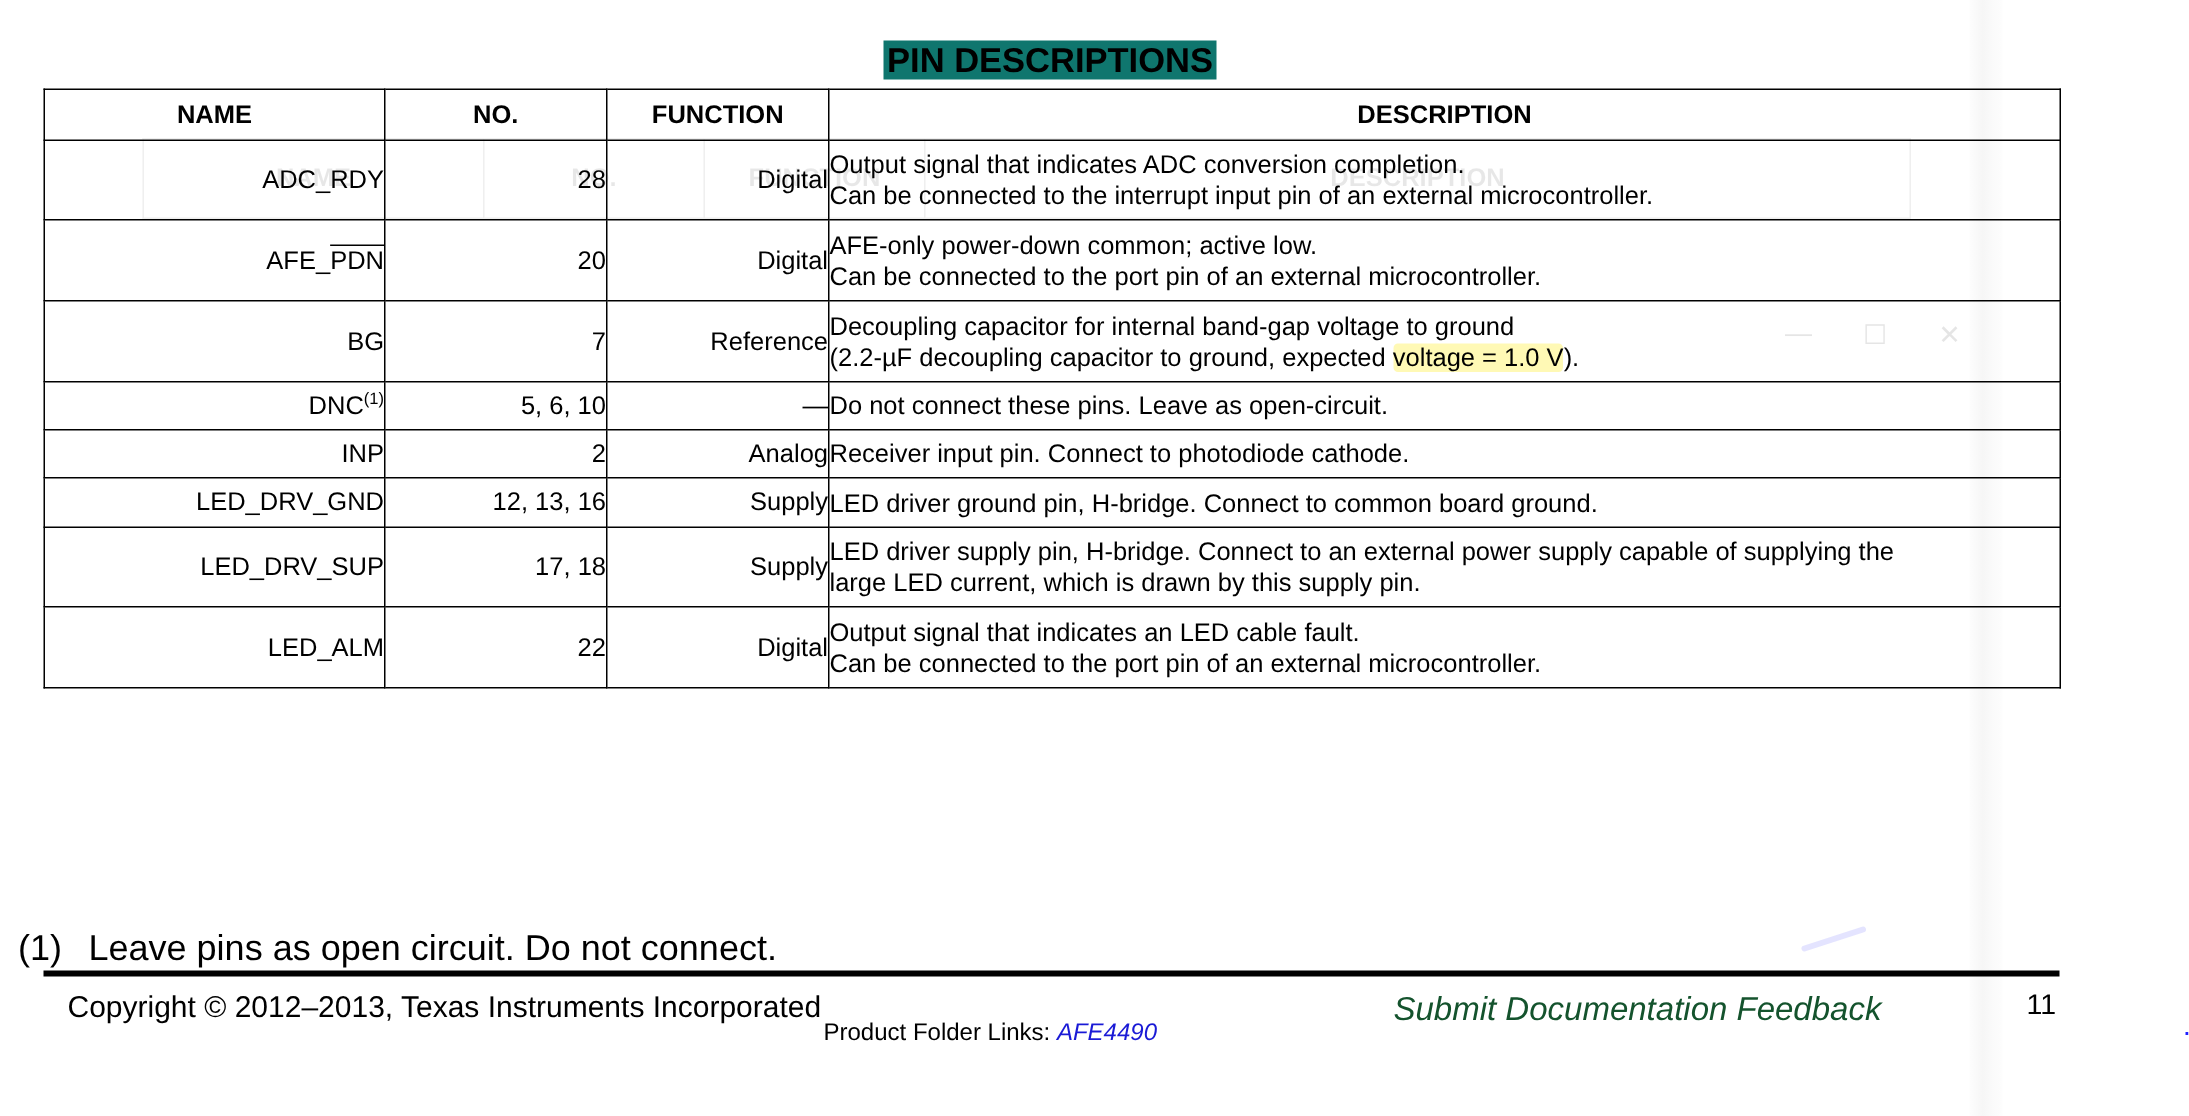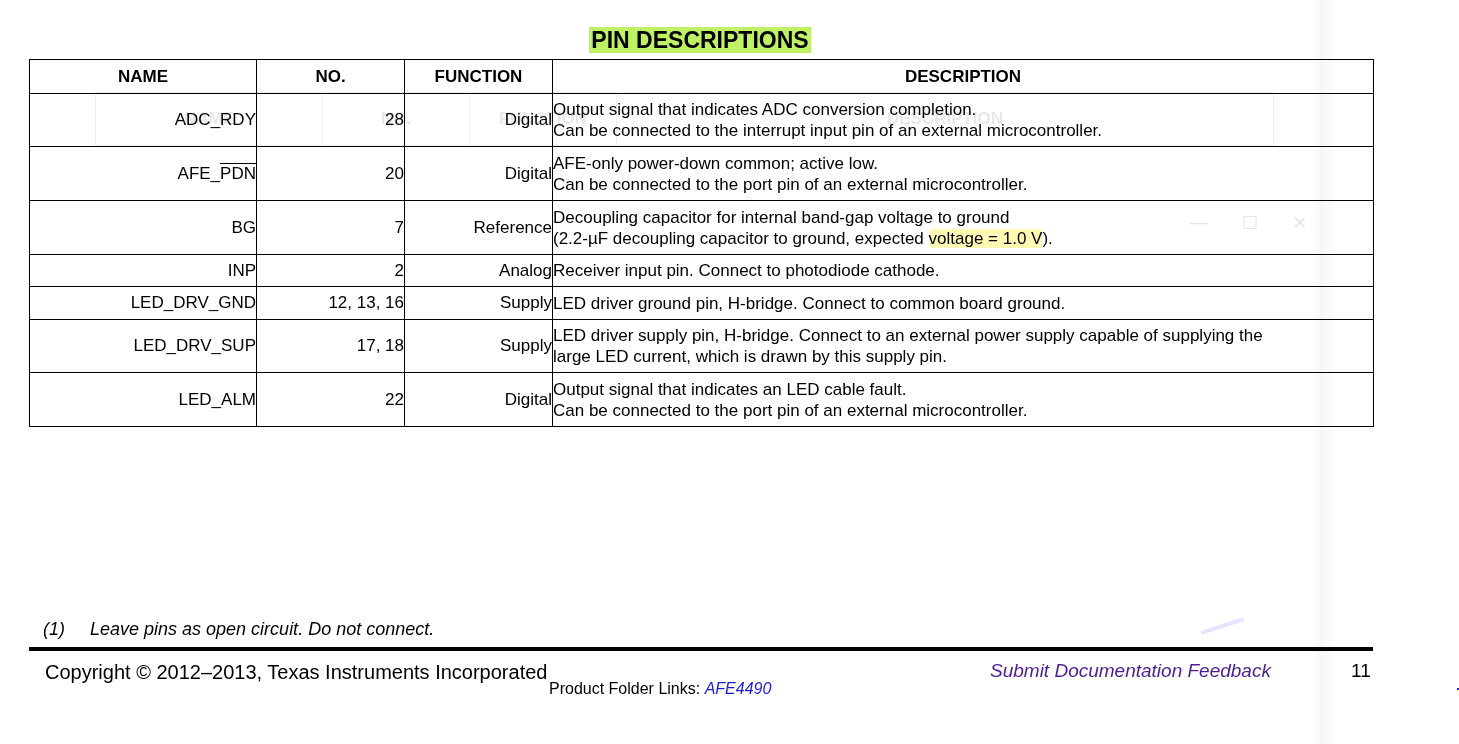--- a/index.html
+++ b/index.html
@@ -10,21 +10,21 @@
     color: #000;
   }
   .side-shade {
     position: absolute; left: 1313px; top: 0; width: 22px; height: 744px;
     background: linear-gradient(to right, #fdfdfd, #f6f6f6 40%, #fafafa 70%, #fdfdfd);
   }
   .title {
     position: absolute; top: 27px; left: 0; width: 1400px; text-align: center;
     font-weight: bold; font-size: 23px; line-height: 26px;
   }
-  .title span { background: #bef264; padding: 0 2px; }
+  .title span { background: #0f766e; padding: 0 2px; }
 
   
   .ghost {
     position: absolute; left: 95px; top: 92px; opacity: 0.09; pointer-events: none;
   }
   .ghost table { border-collapse: collapse; font-size: 17px; }
   .ghost td, .ghost th { border: 1px solid #555; padding: 0 8px; height: 52px; }
   .ghost-win {
     position: absolute; left: 1190px; top: 212px; width: 130px; height: 24px;
     opacity: 0.12; font-size: 18px; color: #333; display: flex; gap: 34px; pointer-events: none;
@@ -43,30 +43,30 @@
     border: 1.5px solid #000; padding: 0; vertical-align: middle;
   }
   table.pins th { font-weight: bold; height: 33px; text-align: center; }
   td.c { text-align: right; }
   td.desc { padding-left: 8px; line-height: 21px; text-align: left; }
   .ovl { text-decoration: overline; }
   sup { font-size: 11px; vertical-align: 7px; line-height: 0; }
   .hl { background: #fff9b5; border-radius: 3px; margin-top: 16px; }
 
   .footnote {
-    position: absolute; left: 43px; top: 619px; font-size: 18px; font-style: italic;
+    position: absolute; left: 12px; top: 619px; font-size: 24px;
   }
   .footnote .num { display: inline-block; width: 47px; }
   .rule {
     position: absolute; left: 29px; top: 647px; width: 1344px; height: 4px; background: #000;
   }
   .copyright { position: absolute; left: 45px; top: 661px; font-size: 20px; }
   .feedback {
-    position: absolute; left: 990px; top: 660px; font-size: 19px; font-style: italic;
-    color: #4c1d95; text-decoration: none;
+    position: absolute; left: 929px; top: 660px; font-size: 22px; font-style: italic;
+    color: #14532d; text-decoration: none;
   }
   .pagenum { position: absolute; left: 1351px; top: 660px; font-size: 19px; }
   .pfl { position: absolute; left: 549px; top: 680px; font-size: 16px; text-align: center; }
   .pfl a { color: #1a1ad6; font-style: italic; text-decoration: none; }
   .dot { position: absolute; left: 1457px; top: 688px; width: 2px; height: 2px; background: #2020ff; }
 </style>
 </head>
 <body>
 
 <div class="side-shade"></div>
@@ -136,20 +136,28 @@
       <td class="c">7</td>
       <td class="c">Reference</td>
       <td class="desc">
         <div>Decoupling capacitor for internal band-gap voltage to ground</div>
         <div><span>(2.2-µF decoupling capacitor to ground, expected </span><span class="hl">voltage = 1.0 V</span><span>).</span></div>
       </td>
     </tr>
 
 
 
+    <tr style="height:32px">
+      <td class="c"><span>DNC</span><sup>(1)</sup></td>
+      <td class="c">5, 6, 10</td>
+      <td class="c">—</td>
+      <td class="desc">
+        <div>Do not connect these pins. Leave as open-circuit.</div>
+      </td>
+    </tr>
 
 
     <tr style="height:32px">
       <td class="c"><span>INP</span></td>
       <td class="c">2</td>
       <td class="c">Analog</td>
       <td class="desc">
         <div>Receiver input pin. Connect to photodiode cathode.</div>
       </td>
     </tr>

